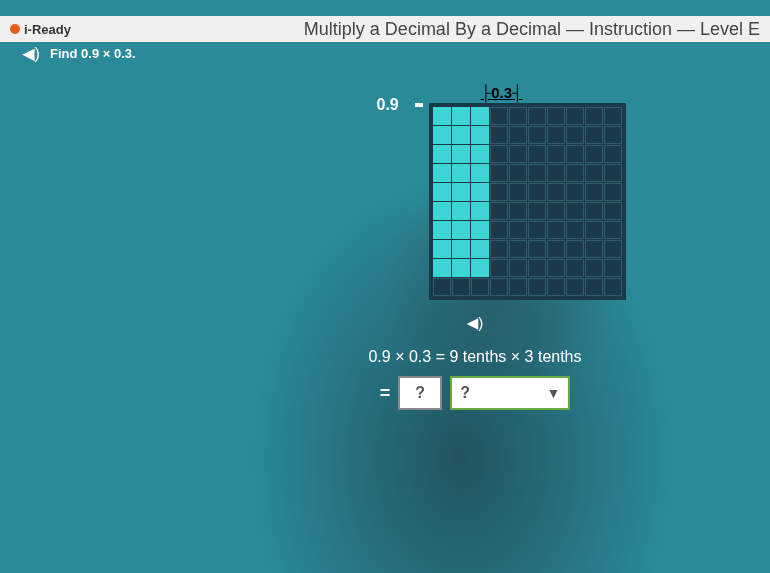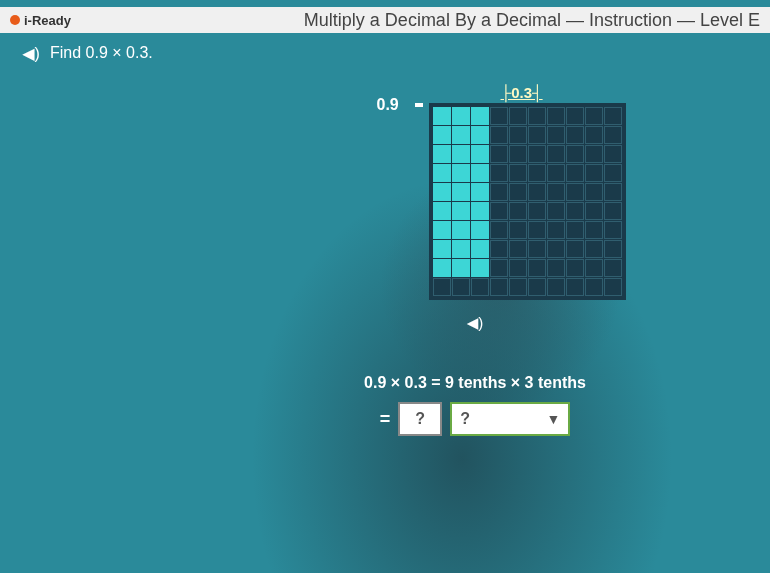--- a/index.html
+++ b/index.html
@@ -19,21 +19,21 @@
       background: 
         radial-gradient(ellipse 300px 400px at 60% 80%, rgba(30,60,70,0.7) 0%, transparent 70%),
         radial-gradient(ellipse 200px 200px at 65% 50%, rgba(50,80,90,0.5) 0%, transparent 60%);
       pointer-events: none;
       z-index: 0;
     }
 
     
     .top-bar {
       position: absolute;
-      top: 7px; left: 0; right: 0;
+      top: 16px; left: 0; right: 0;
       height: 26px;
       background: #f0f0f0;
       display: flex;
       align-items: center;
       padding: 0 10px;
       z-index: 10;
     }
     .top-bar-logo {
       display: flex;
       align-items: center;
@@ -76,22 +76,22 @@
     .speaker-icon {
       width: 22px; height: 22px;
       background: transparent;
       display: flex;
       align-items: center;
       justify-content: center;
       color: #fff;
       font-size: 16px;
     }
     .question-text {
-      font-size: 16px;
-      font-weight: normal;
+      font-size: 13px;
+      font-weight: bold;
       color: #fff;
     }
 
     
     .visual-area {
       display: flex;
       flex-direction: column;
       align-items: center;
       width: 100%;
       margin-left: 120px;
@@ -101,27 +101,27 @@
       position: relative;
       display: flex;
       flex-direction: column;
       align-items: center;
     }
 
     
     .top-label {
       font-size: 15px;
       font-weight: bold;
-      color: #fef9c3;
+      color: #000000;
       margin-bottom: 2px;
       display: flex;
       align-items: center;
       gap: 0;
       align-self: flex-start;
-      margin-left: 96px;
+      margin-left: 76px;
       text-decoration: underline;
     }
 
     .grid-row {
       display: flex;
       align-items: flex-start;
     }
 
     
     .left-label-area {
@@ -205,23 +205,22 @@
       display: flex;
       flex-direction: column;
       align-items: center;
       margin-top: 16px;
       gap: 10px;
       margin-right: 80px;
       align-self: center;
     }
     .equation-line1 {
       font-size: 16px;
-      font-weight: bold;
-      color: #fff;
-      margin-top: 26px;
+      font-weight: normal;
+      color: #fff;
     }
     .equation-line2 {
       display: flex;
       align-items: center;
       gap: 8px;
     }
     .equals-sign {
       font-size: 18px;
       font-weight: bold;
       color: #fff;

